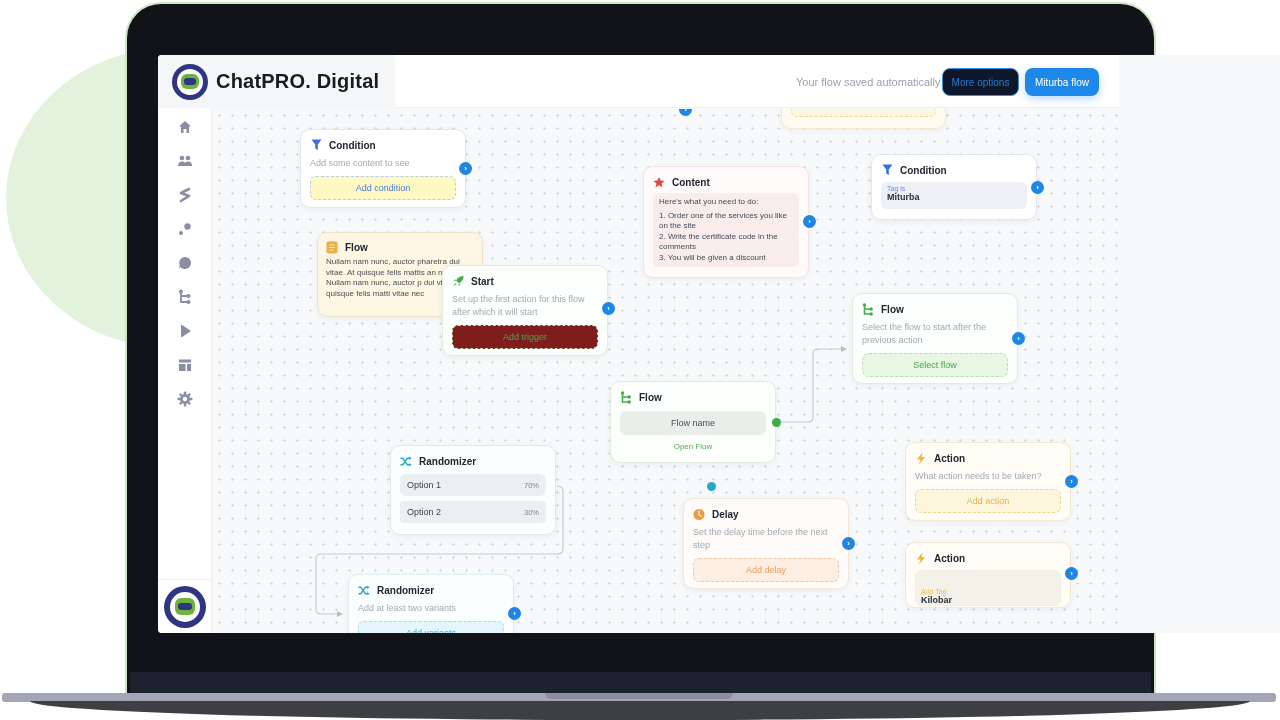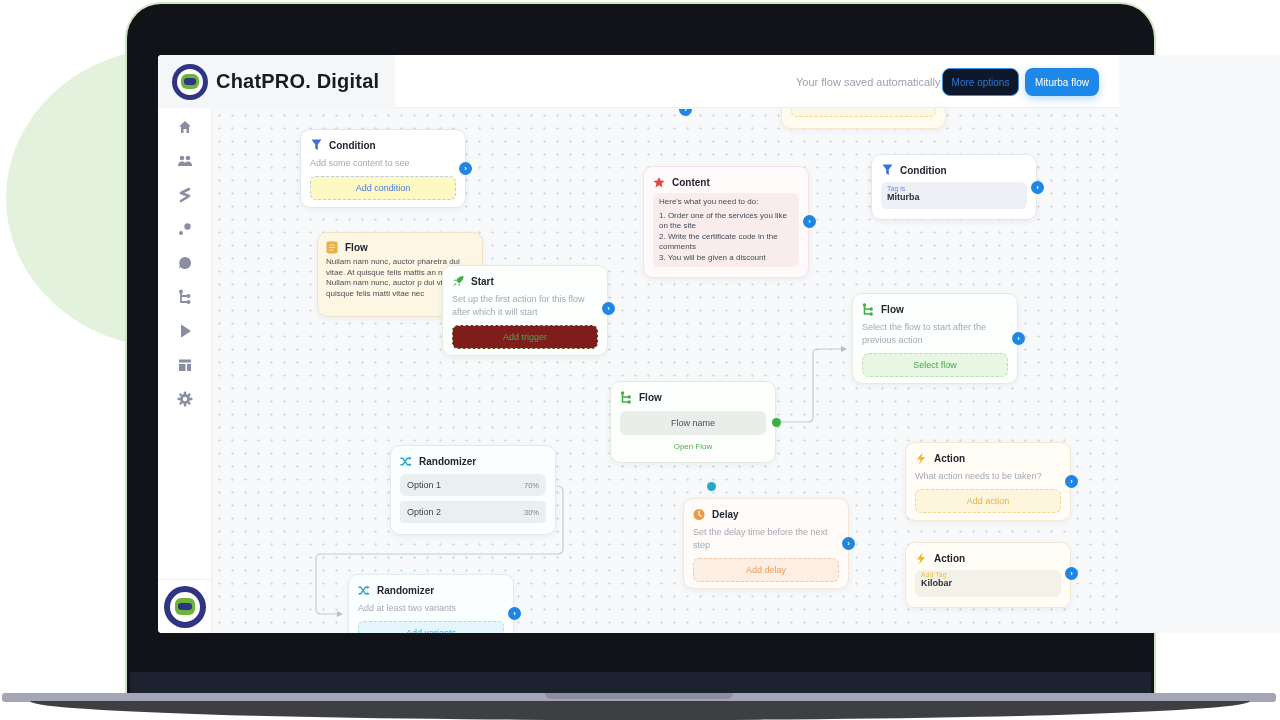--- a/index.html
+++ b/index.html
@@ -317,21 +317,21 @@
 
       <div class="node" style="left:692px; top:433px; width:166px; height:66px; background:#fffdf6; border-color:#f1ead3;">
         <div class="head">
           <span class="ic">
               <svg width="10" height="13" viewBox="0 0 10 13">
                 <path d="M6.5 0.5 L1 7.5 H4.5 L3 12.5 L9 5 H5.5 Z" fill="#f2b526"></path>
               </svg>
             </span>
           <span>Action</span>
         </div>
-        <div style="margin-top:6px; background:#f4f1e8; border-radius:6px; padding:1px 6px; height:27px;">
+        <div style="margin-top:6px; background:#f4f1e8; border-radius:6px; padding:18px 6px; height:27px;">
           <div style="font-size:7px; color:#efbf45;">Add Tag</div>
           <div style="font-size:9px; color:#2b2f38; font-weight:bold;">Kilobar</div>
         </div>
       </div>
       <div class="port" style="left:852px; top:458px">›</div>
 
       <div class="node" style="left:135px; top:465px; width:166px; height:80px; background:#fbfefe; border-color:#e0ebee;">
         <div class="head">
           <span class="ic">
               <svg width="13" height="11" viewBox="0 0 13 11">

